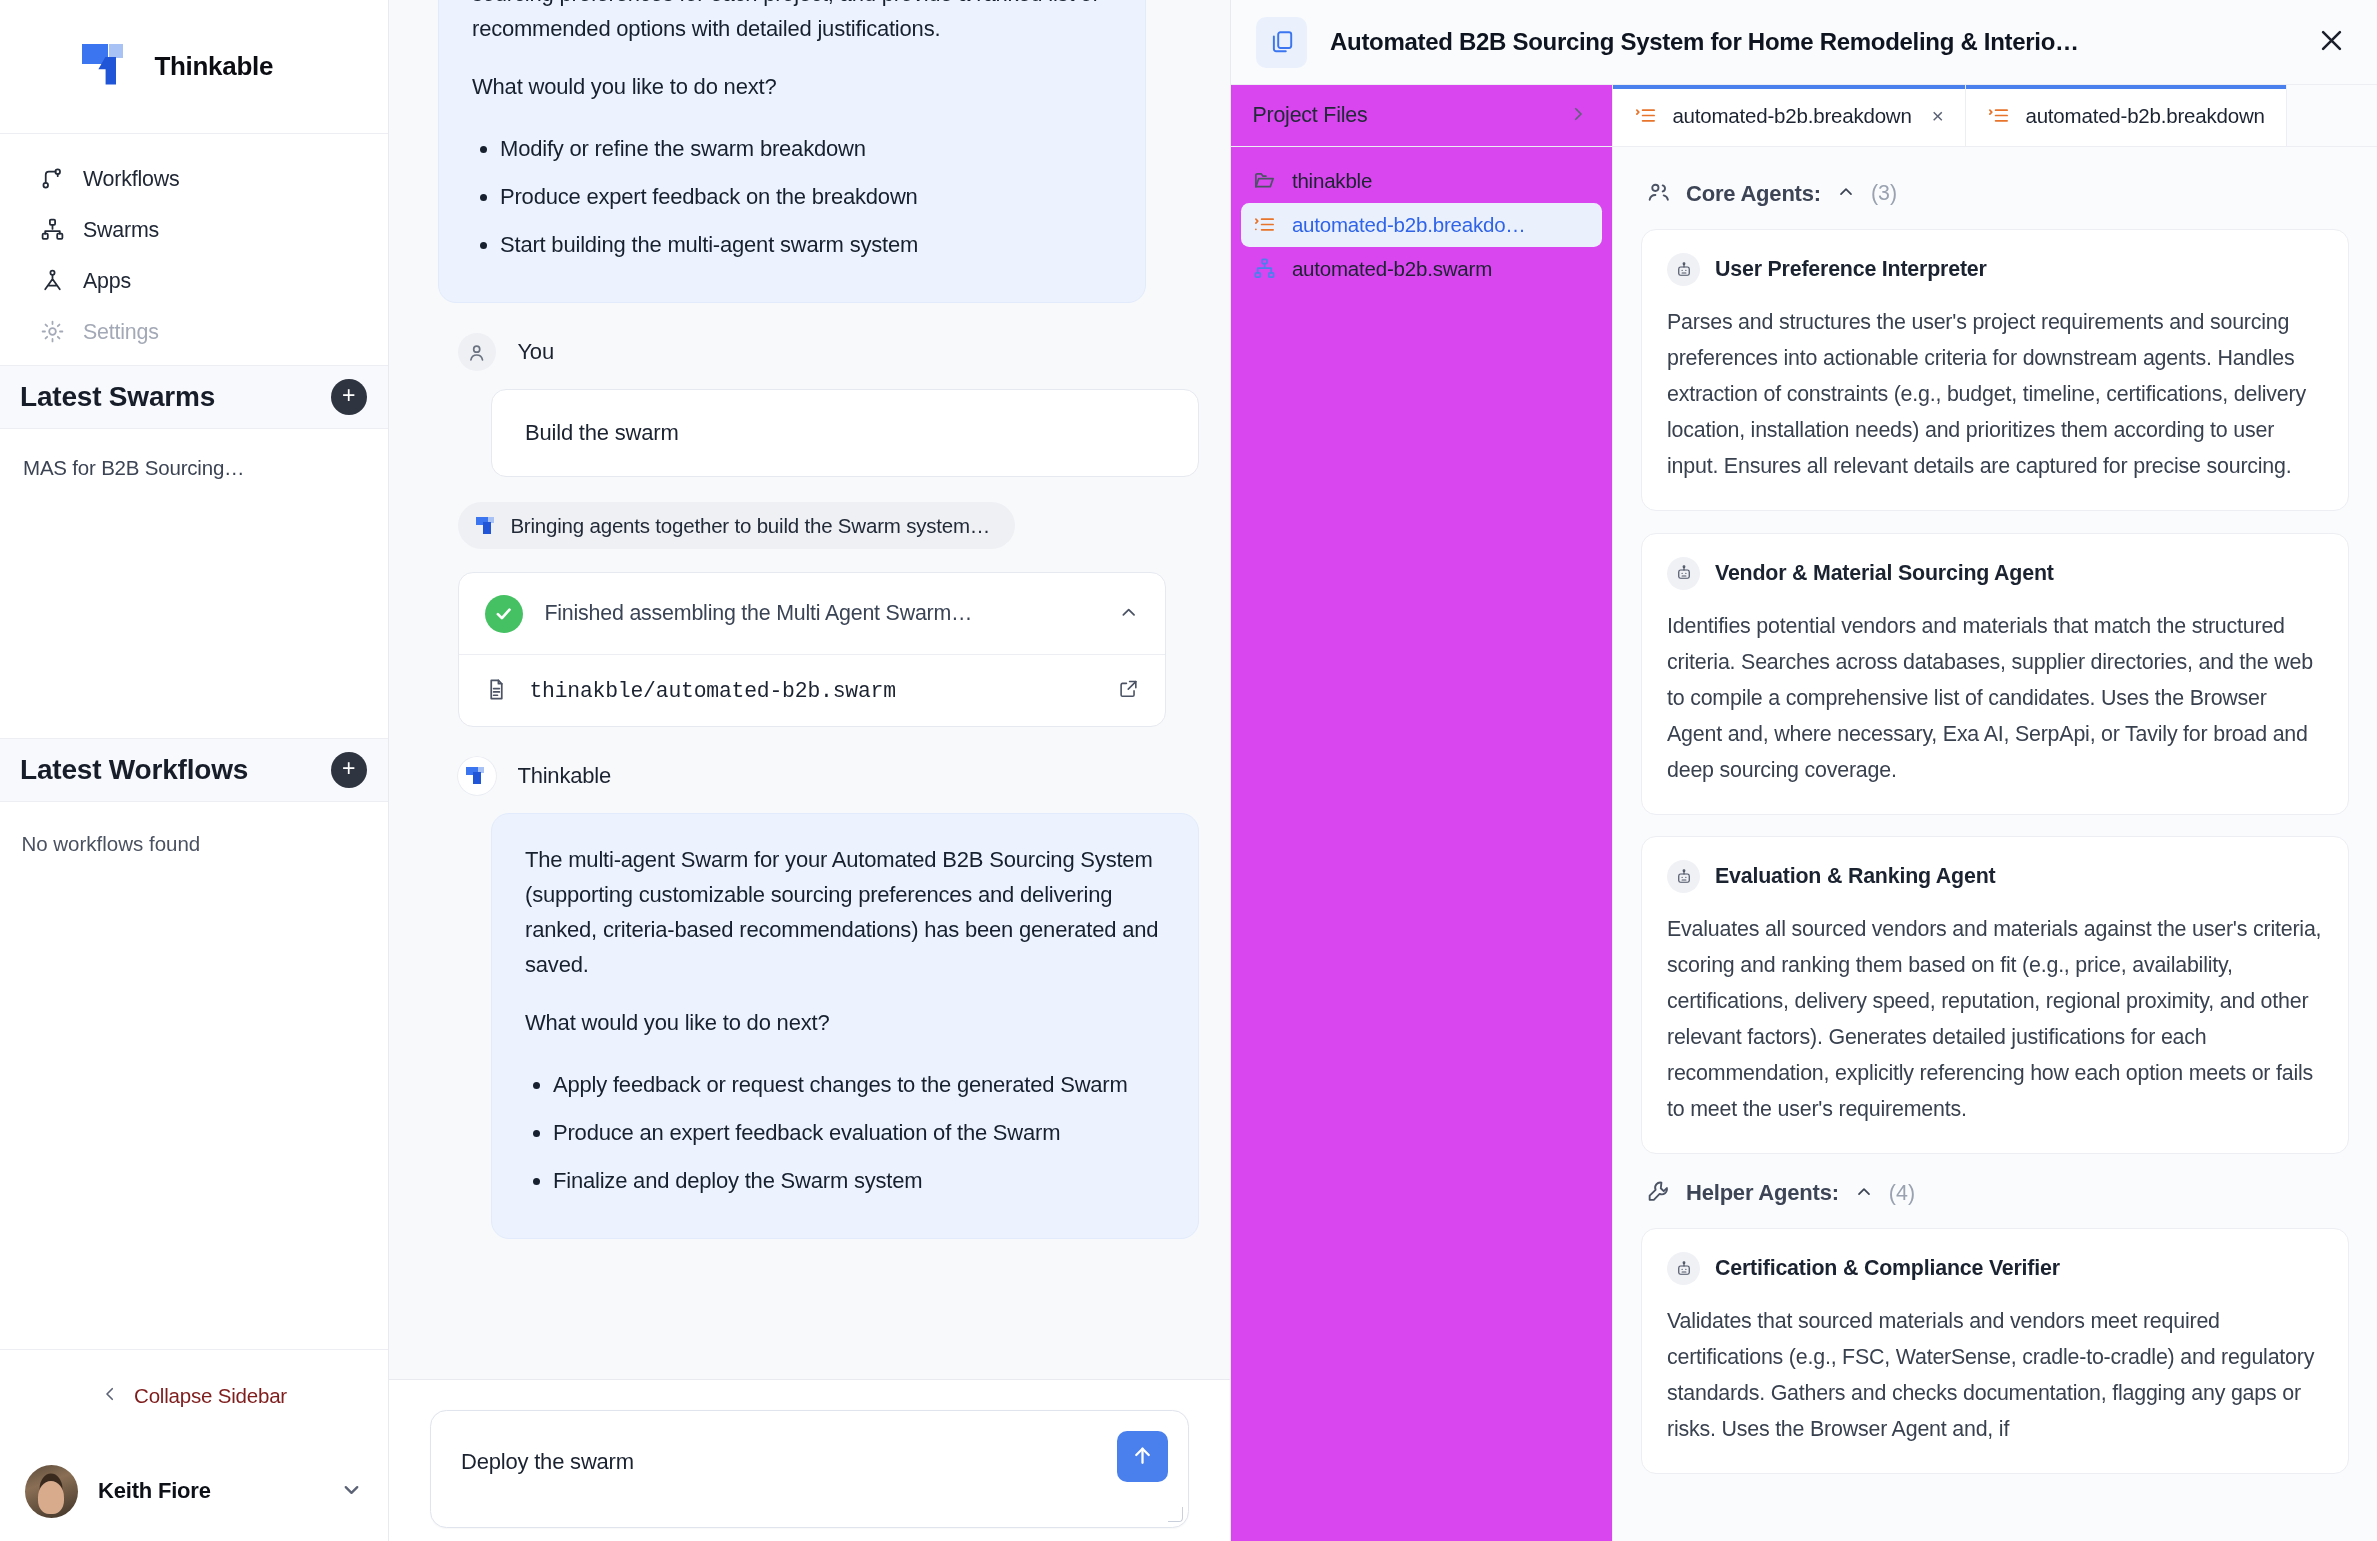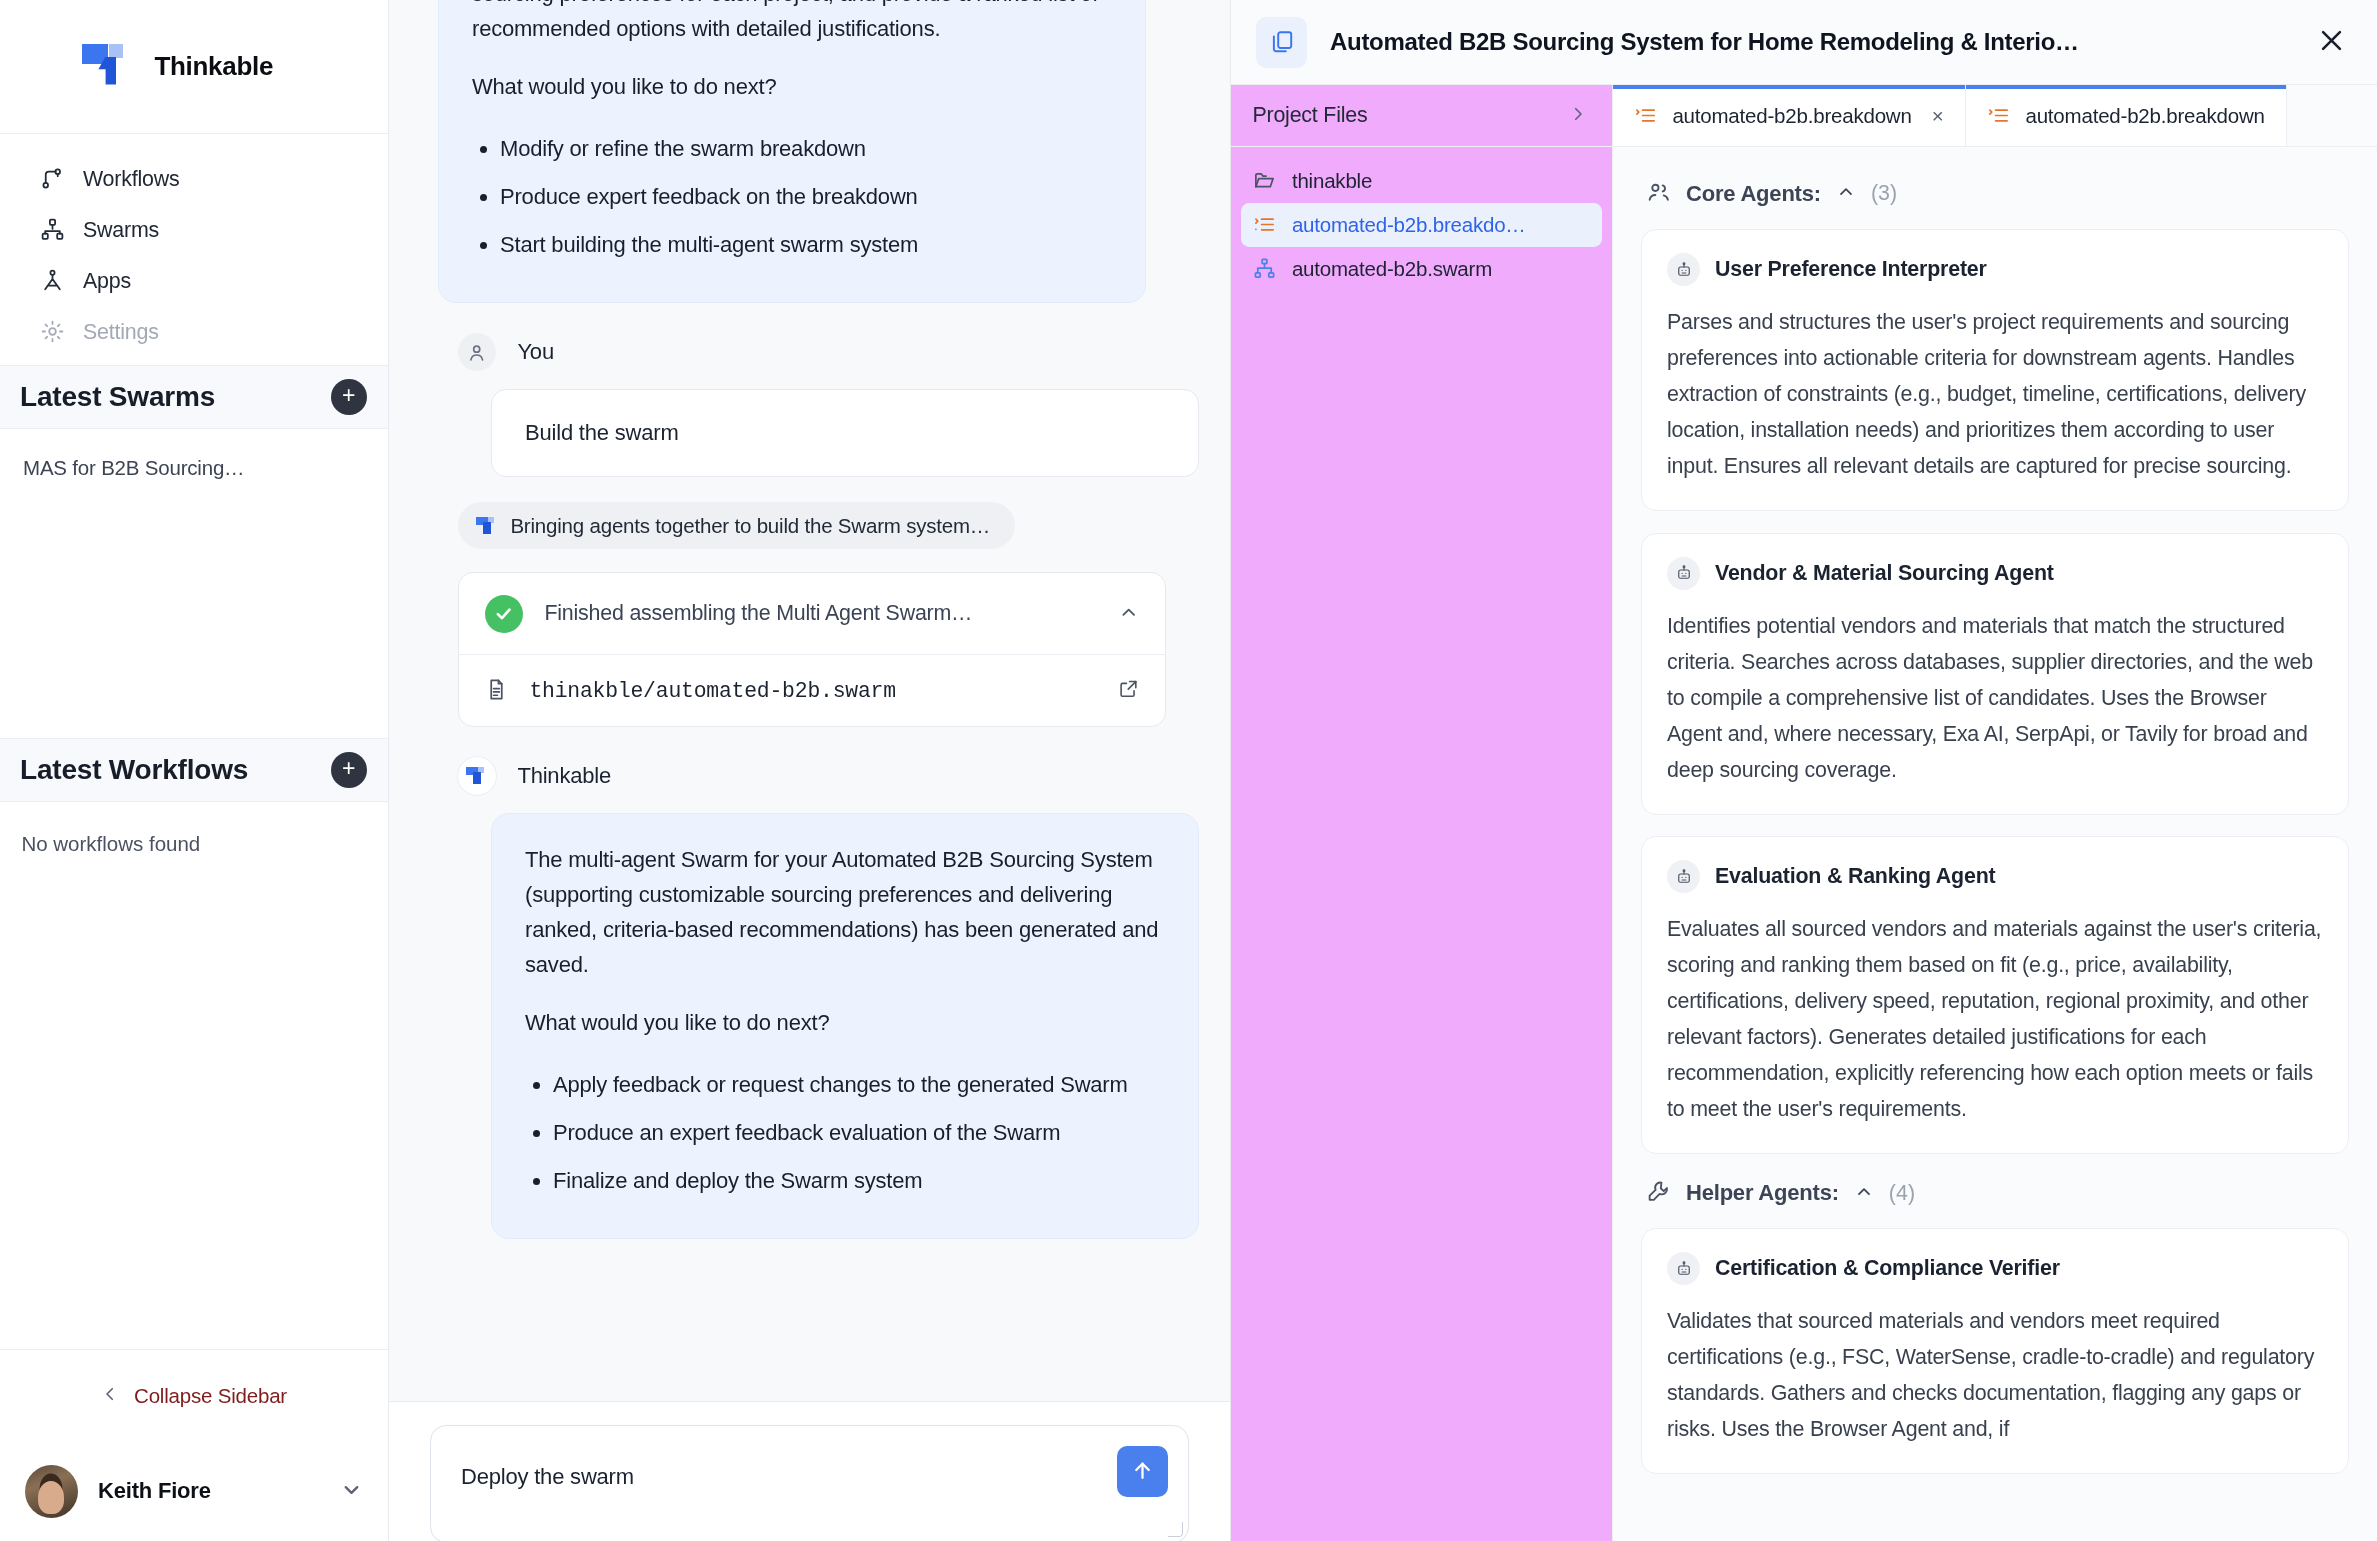--- a/index.html
+++ b/index.html
@@ -158,21 +158,21 @@
     flex: 1 1 auto; font-family: "Liberation Mono", monospace;
     font-size: 21.4px; color: #1b2230; letter-spacing: -0.2px;
   }
   .doc-ico { width: 23px; height: 25px; stroke: #4b5364; stroke-width: 1.8; fill: none;
              stroke-linecap: round; stroke-linejoin: round; }
   .ext-ico { width: 21.4px; height: 21.4px; stroke: #4b5364; stroke-width: 1.8; fill: none;
              stroke-linecap: round; stroke-linejoin: round; }
 
   .composer-wrap {
     flex: 0 0 auto; border-top: 1.6px solid #e8eaf0; background: #ffffff;
-    padding: 23px 41px 0 41px; height: 140px;
+    padding: 30px 41px 0 41px; height: 162px;
   }
   .composer {
     position: relative; width: 100%; height: 118px;
     border: 0.8px solid #e0e4ec; border-radius: 16.4px; background: #fff;
     box-shadow: 0 0.8px 1.6px rgba(17,24,39,.03);
   }
   .composer .val {
     position: absolute; left: 30px; top: 38px;
     font-size: 22px; color: #1b2230; letter-spacing: -0.2px;
   }
@@ -206,21 +206,21 @@
     flex: 1 1 auto; font-size: 24px; font-weight: 700; color: #0e1420;
     letter-spacing: -0.3px; white-space: nowrap; overflow: hidden; text-overflow: ellipsis;
   }
   .close-x { width: 31px; height: 31px; stroke: #1a1f2b; stroke-width: 2; fill: none;
              stroke-linecap: round; cursor: pointer; }
 
   .rp-body { flex: 1 1 auto; display: flex; min-height: 0; }
 
   
   .files-col {
-    width: 382px; flex: 0 0 382px; background: #f0abfc;
+    width: 382px; flex: 0 0 382px; background: #d946ef;
     border-right: 0.8px solid #eceef3; display: flex; flex-direction: column;
   }
   .files-head {
     height: 62px; display: flex; align-items: center; justify-content: space-between;
     padding: 0 25px 0 21.4px; border-bottom: 0.8px solid #eceef3;
   }
   .files-head .t { font-size: 21.4px; color: #222a38; letter-spacing: -0.2px; }
   .chev-r { width: 18px; height: 18px; stroke: #5b6275; stroke-width: 2.2; fill: none;
             stroke-linecap: round; stroke-linejoin: round; }
   .file-list { padding: 11.5px 10px 0 10px; }

